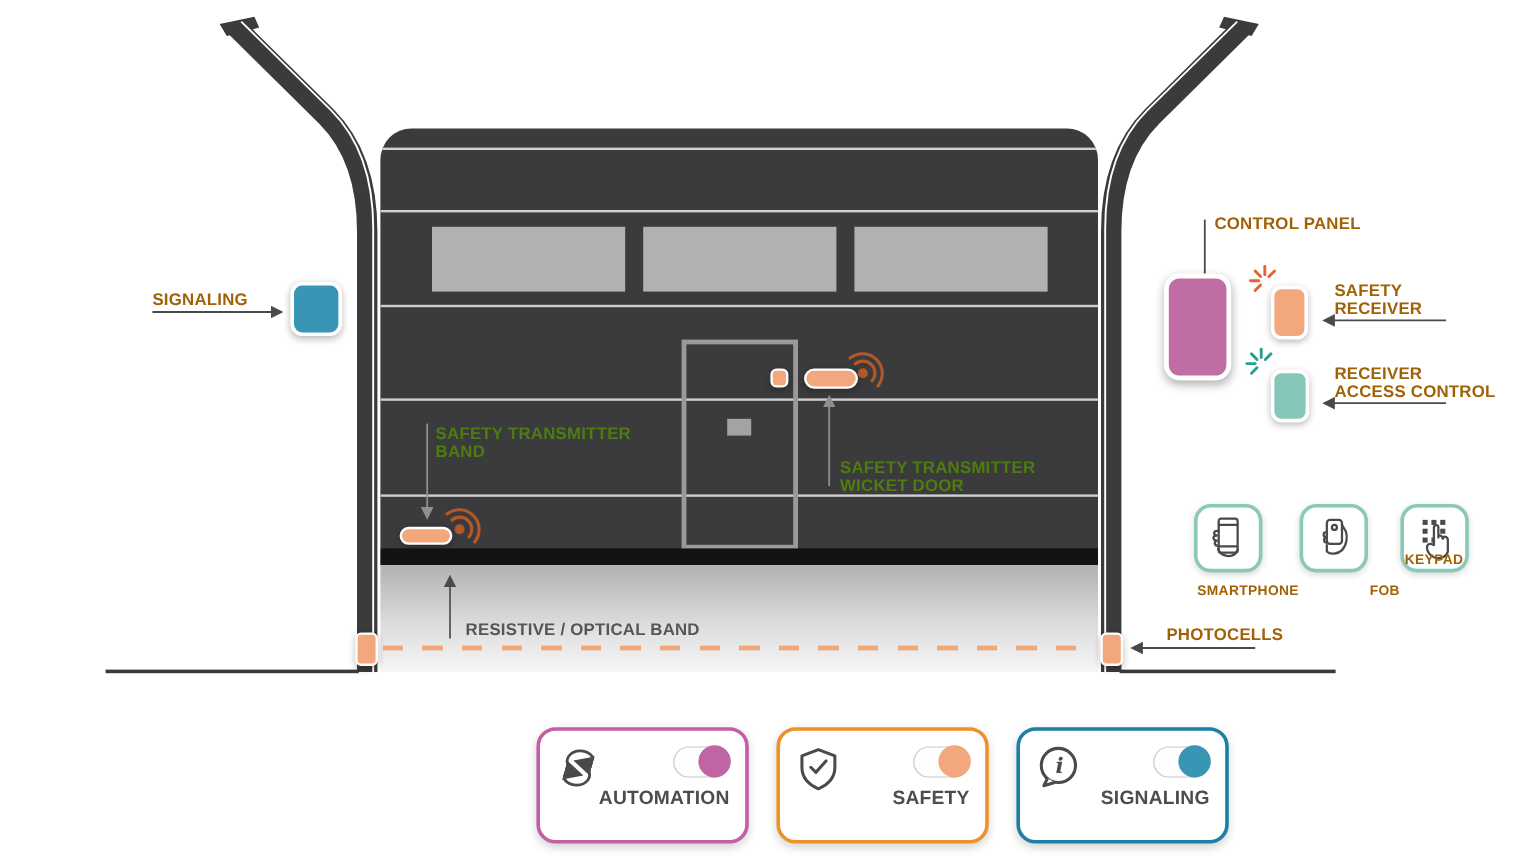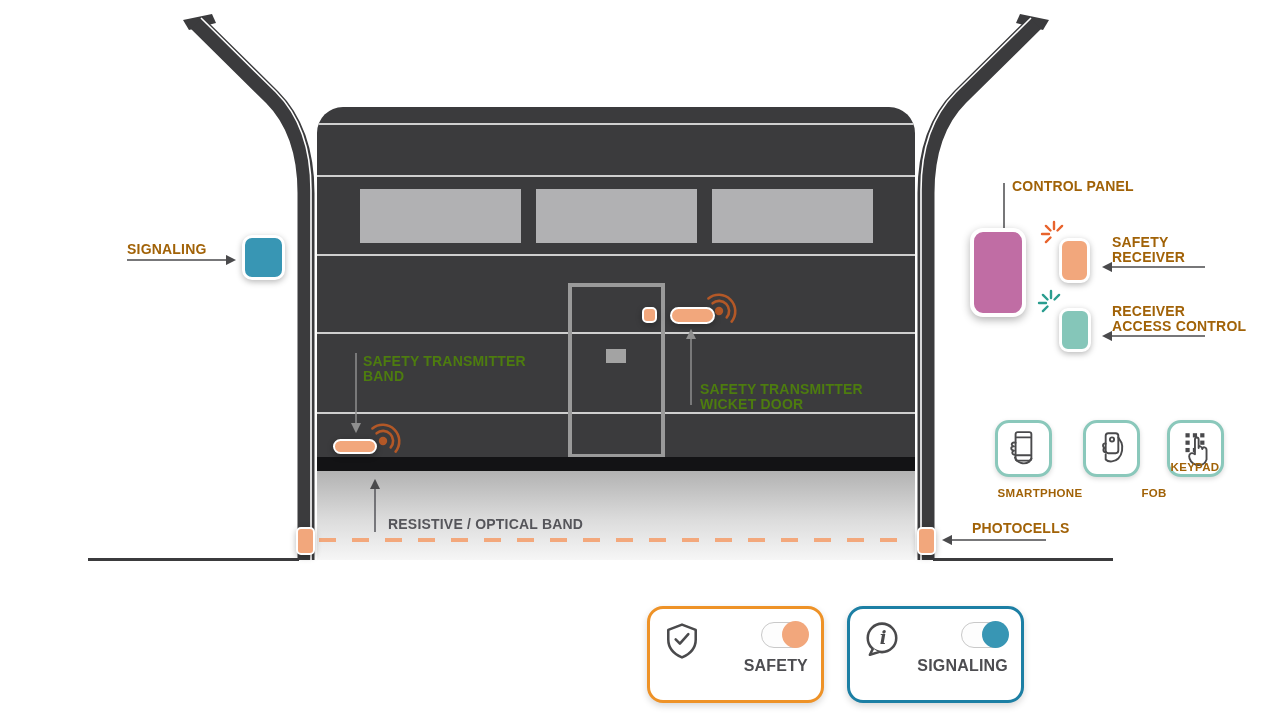--- a/index.html
+++ b/index.html
@@ -205,20 +205,32 @@
       <g stroke="#4a4a4c" stroke-width="1.8" fill="#fff" stroke-linejoin="round" stroke-linecap="round">
         <path d="M 18 10 L 18 24 C 15 22, 12.5 23, 12.5 26 C 12.5 29, 15 33, 19 34 C 24 35, 28 33, 29 29 L 29 20 C 29 17, 25.5 16.5, 25 19 C 24.5 16, 21.5 15.5, 21.5 18 L 21.5 10 C 21.5 7.5, 18 7.5, 18 10 Z"></path>
       </g>
     </svg>
   </div>
   <div class="lbl small" style="left:973px; top:486px; width:100px;margin-left:17px;">SMARTPHONE</div>
   <div class="lbl small" style="left:1060px; top:486px; width:100px;margin-left:44px;">FOB</div>
   <div class="lbl small" style="left:1145px; top:460px; width:100px;">KEYPAD</div>
 
 
+  <div class="card" style="left: 447px; border-color: rgb(196, 95, 164);">
+    <svg class="cicon" width="38" height="38" viewBox="0 0 36 36">
+      <g stroke="#4a4a4c" stroke-width="2.2" fill="none" stroke-linecap="round">
+        <path d="M 29 9 C 25 3.5, 15 2.5, 10.5 8.5 C 6.5 14, 12 21, 19 23" marker-end="url(#ah)"></path>
+        <path d="M 7 27 C 11 32.5, 21 33.5, 25.5 27.5 C 29.5 22, 24 15, 17 13" marker-end="url(#ah)"></path>
+      </g>
+    </svg>
+    <div class="toggle">
+      <div class="knob" style="background-color: rgb(192, 101, 164);"></div>
+    </div>
+    <div class="card-label one-line">AUTOMATION</div>
+  </div>
 
   <div class="card" style="left: 647px; border-color: rgb(238, 146, 39);">
     <svg class="cicon" width="38" height="40" viewBox="0 0 36 37">
       <g stroke="#4a4a4c" stroke-width="2.4" fill="none" stroke-linejoin="round" stroke-linecap="round">
         <path d="M 18 3 L 31 8 V 17 C 31 26, 25 31, 18 34 C 11 31, 5 26, 5 17 V 8 Z"></path>
         <path d="M 12 17 L 16 21 L 24 12"></path>
       </g>
     </svg>
     <div class="toggle">
       <div class="knob" style="background-color: rgb(242, 167, 124);"></div>

